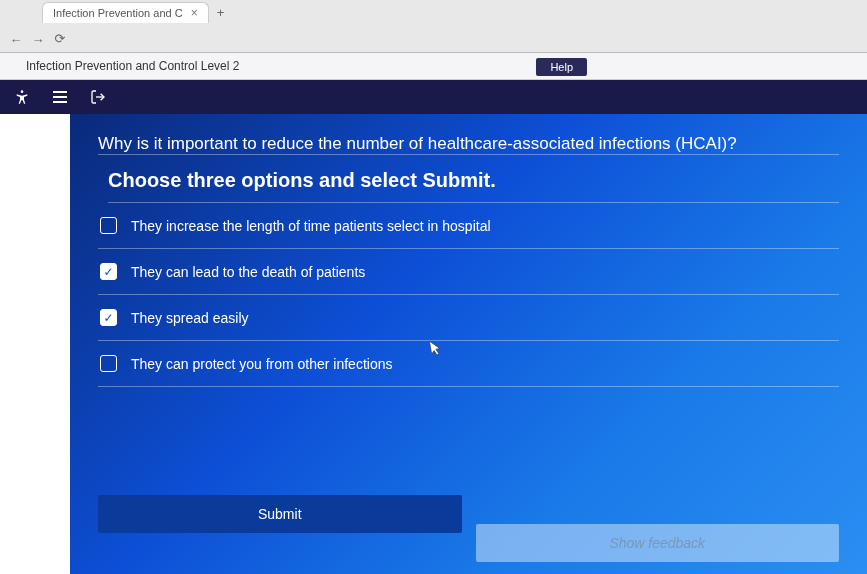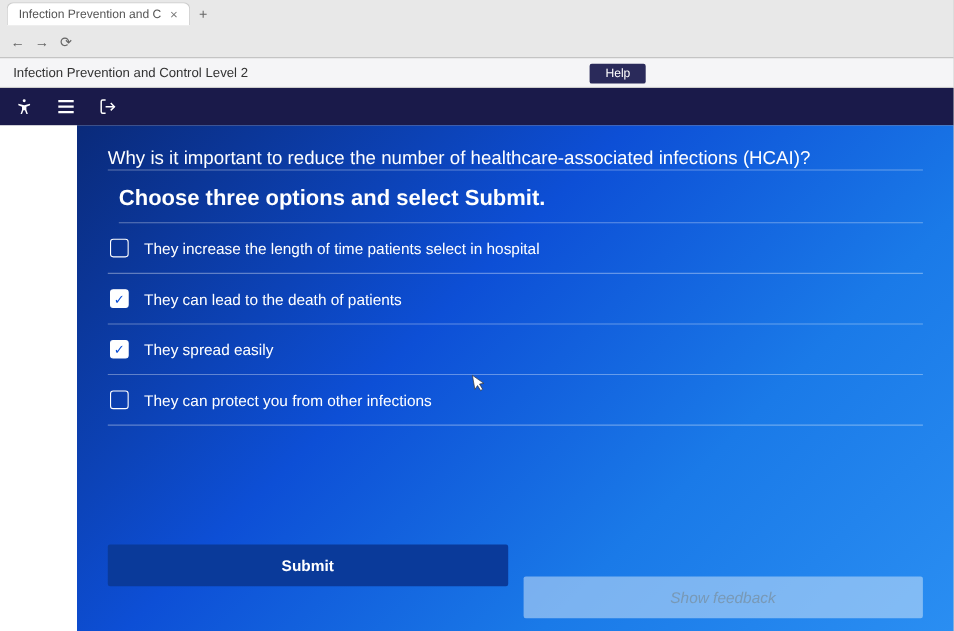--- a/index.html
+++ b/index.html
@@ -14,33 +14,33 @@
   .chrome {
     background: #e8e8e8;
     border-bottom: 1px solid #bbb;
     font-size: 11px;
     color: #555;
   }
   .tab-row { display:flex; align-items:center; height:24px; padding:0 6px; gap:4px; }
   .tab {
     background:#fff; border:1px solid #ccc; border-bottom:none;
     border-radius:6px 6px 0 0; padding:3px 10px; display:flex;
-    align-items:center; gap:8px; max-width:220px; font-size:11px;
+    align-items:center; gap:8px; max-width:220px; font-size:11px;margin-left:36px;
   }
   .tab .close{ color:#777; font-size:12px; cursor:pointer; }
   .addr-row{ display:flex; align-items:center; height:28px; padding:2px 8px; gap:6px;}
   .nav-icon{ width:16px;height:16px;display:inline-flex;align-items:center;justify-content:center;color:#666;cursor:pointer;font-size:13px;}
   .url-bar{
     flex:1; background:#fff; border:1px solid #ccc; border-radius:14px;
     padding:3px 10px; font-size:11px; color:#555; white-space:nowrap;
     overflow:hidden; text-overflow:ellipsis;
   }
   
   .module-bar{
-    background:#f5f5f7; padding:6px 12px; font-size:12px; color:#333;
+    background:#f5f5f7; padding:6px 26px; font-size:12px; color:#333;
     border-bottom:1px solid #ccc;
   }
   .help-btn{
     position:absolute; top:58px; right:280px;
     background:#2a2a5a; color:#fff; font-size:11px;
     padding:3px 14px; border-radius:2px; cursor:pointer;
   }
   
   .toolbar{
     background:#1a1a4a; height:34px; display:flex; align-items:center;
@@ -83,21 +83,21 @@
   
   .btn-row{
     position:absolute; bottom:12px; left:28px; right:28px;
     display:flex; gap:14px;
   }
   .btn{
     flex:1; height:38px; display:flex; align-items:center; justify-content:center;
     font-size:14px; border-radius:2px;
   }
   .btn-submit{
-    background:#0a3a9a; color:#fff; cursor:pointer;font-weight:bold;
+    background:#0a3a9a; color:#fff; cursor:pointer;
   }
   .btn-feedback{
     background:rgba(220,235,250,0.5); color:rgba(120,150,175,0.9);
     font-style:italic;
     margin-top:29px;
   }
 </style>
 </head>
 <body>
 

